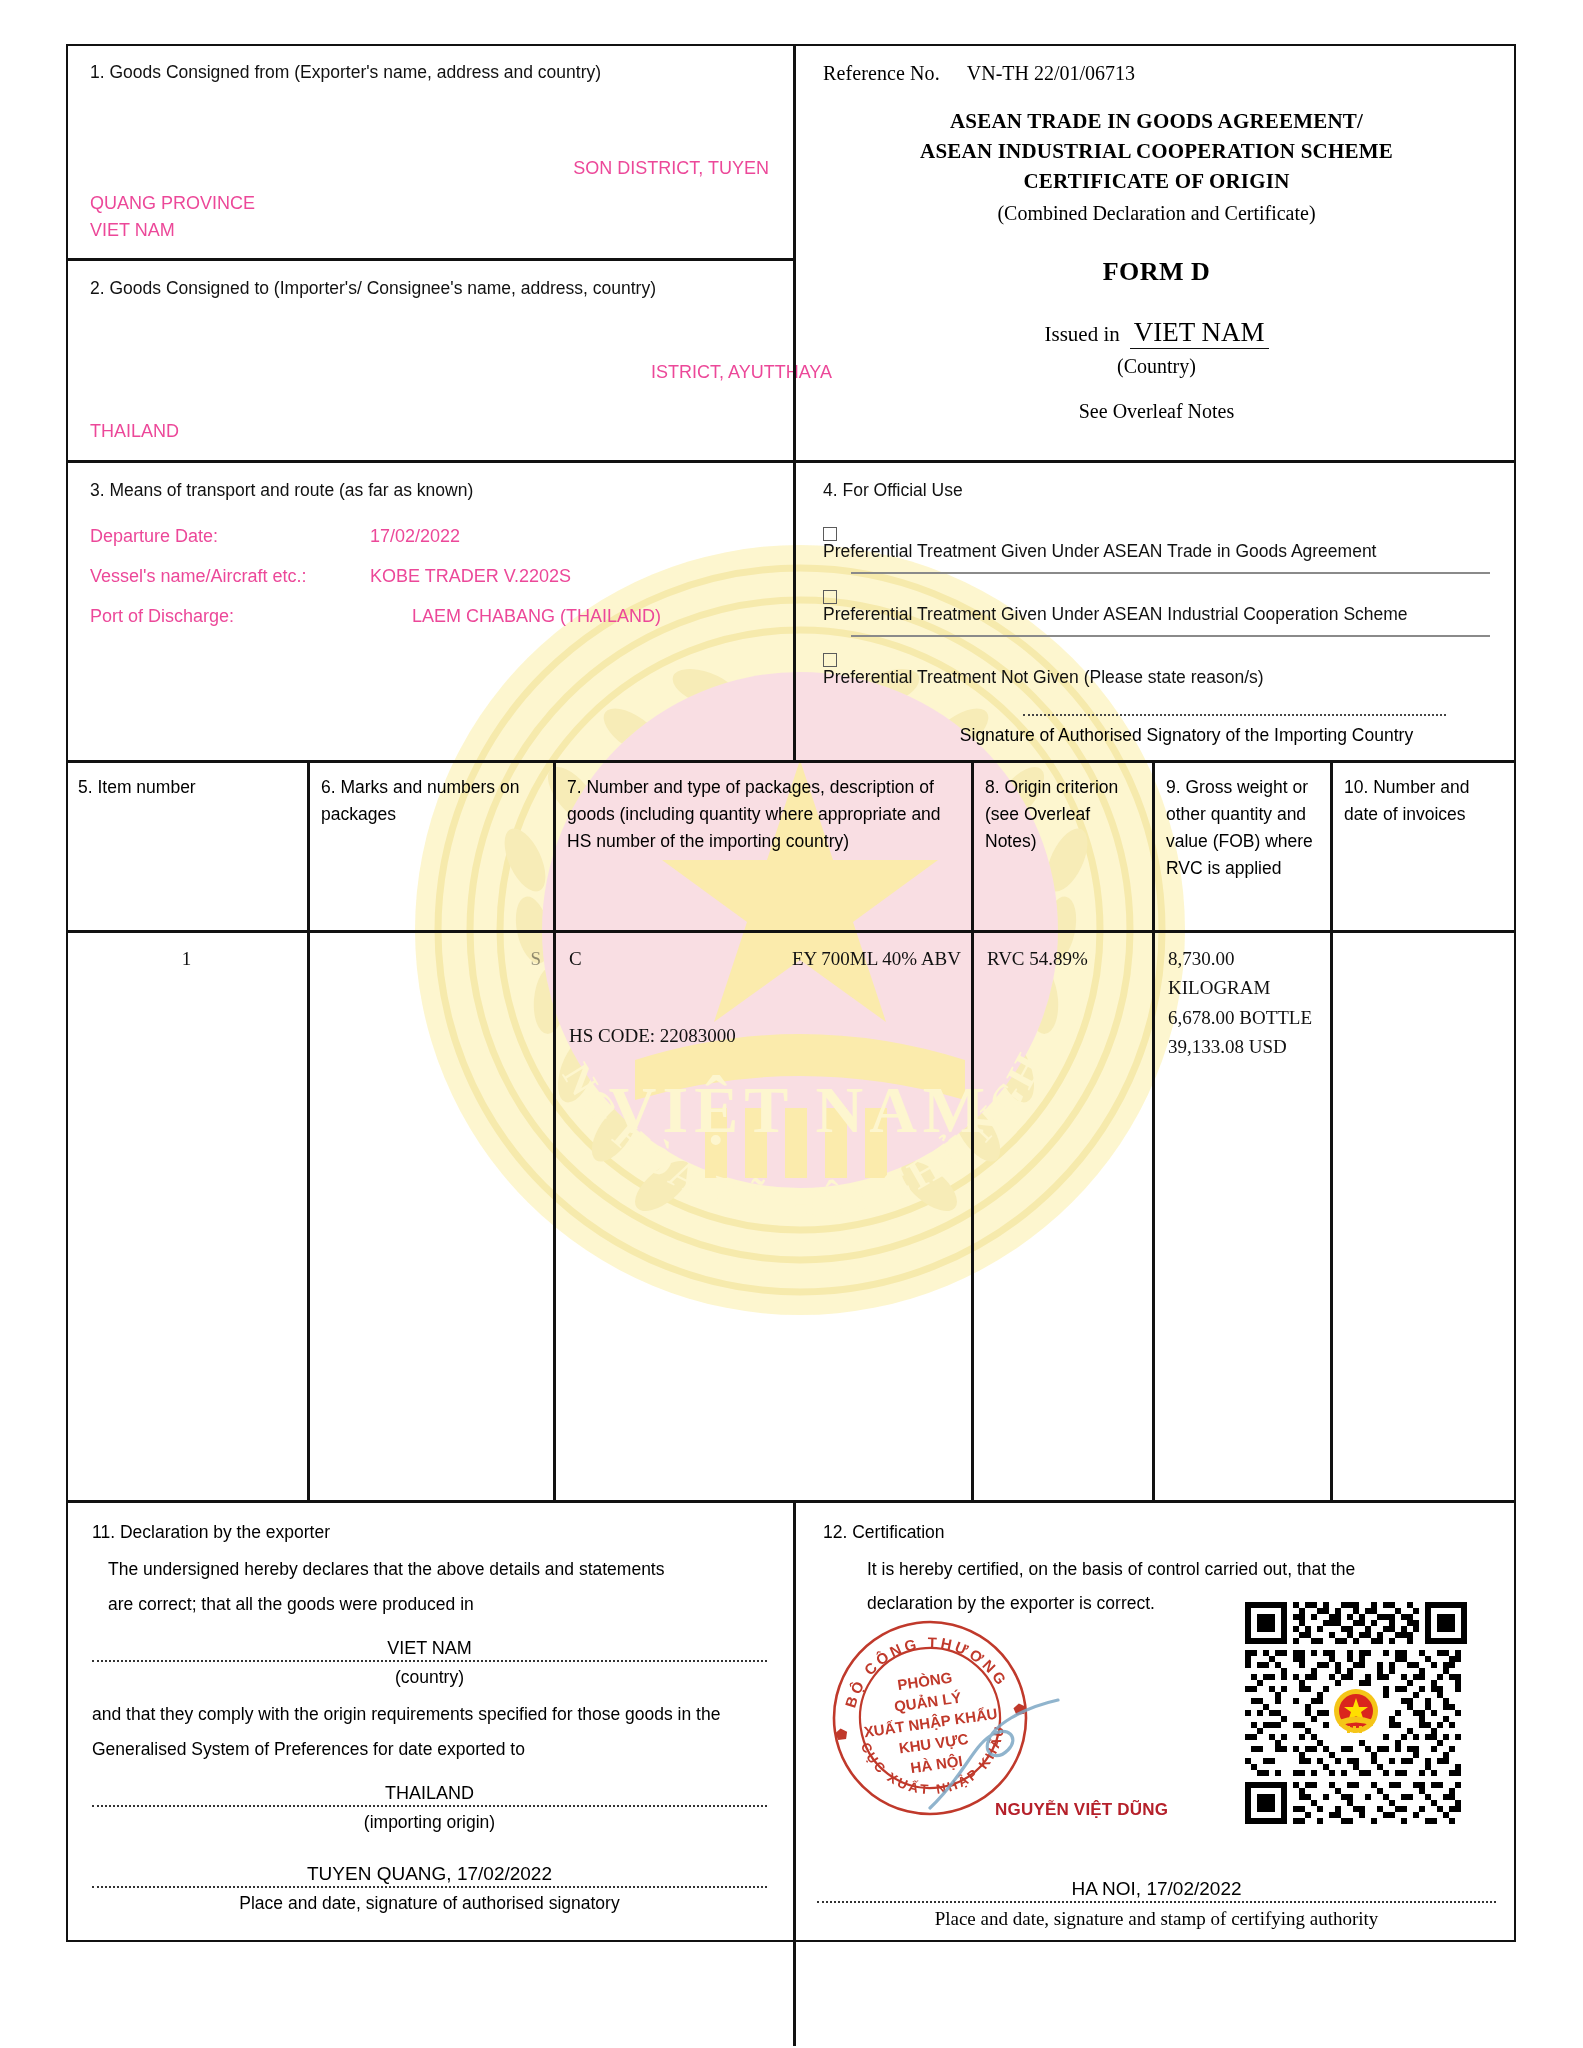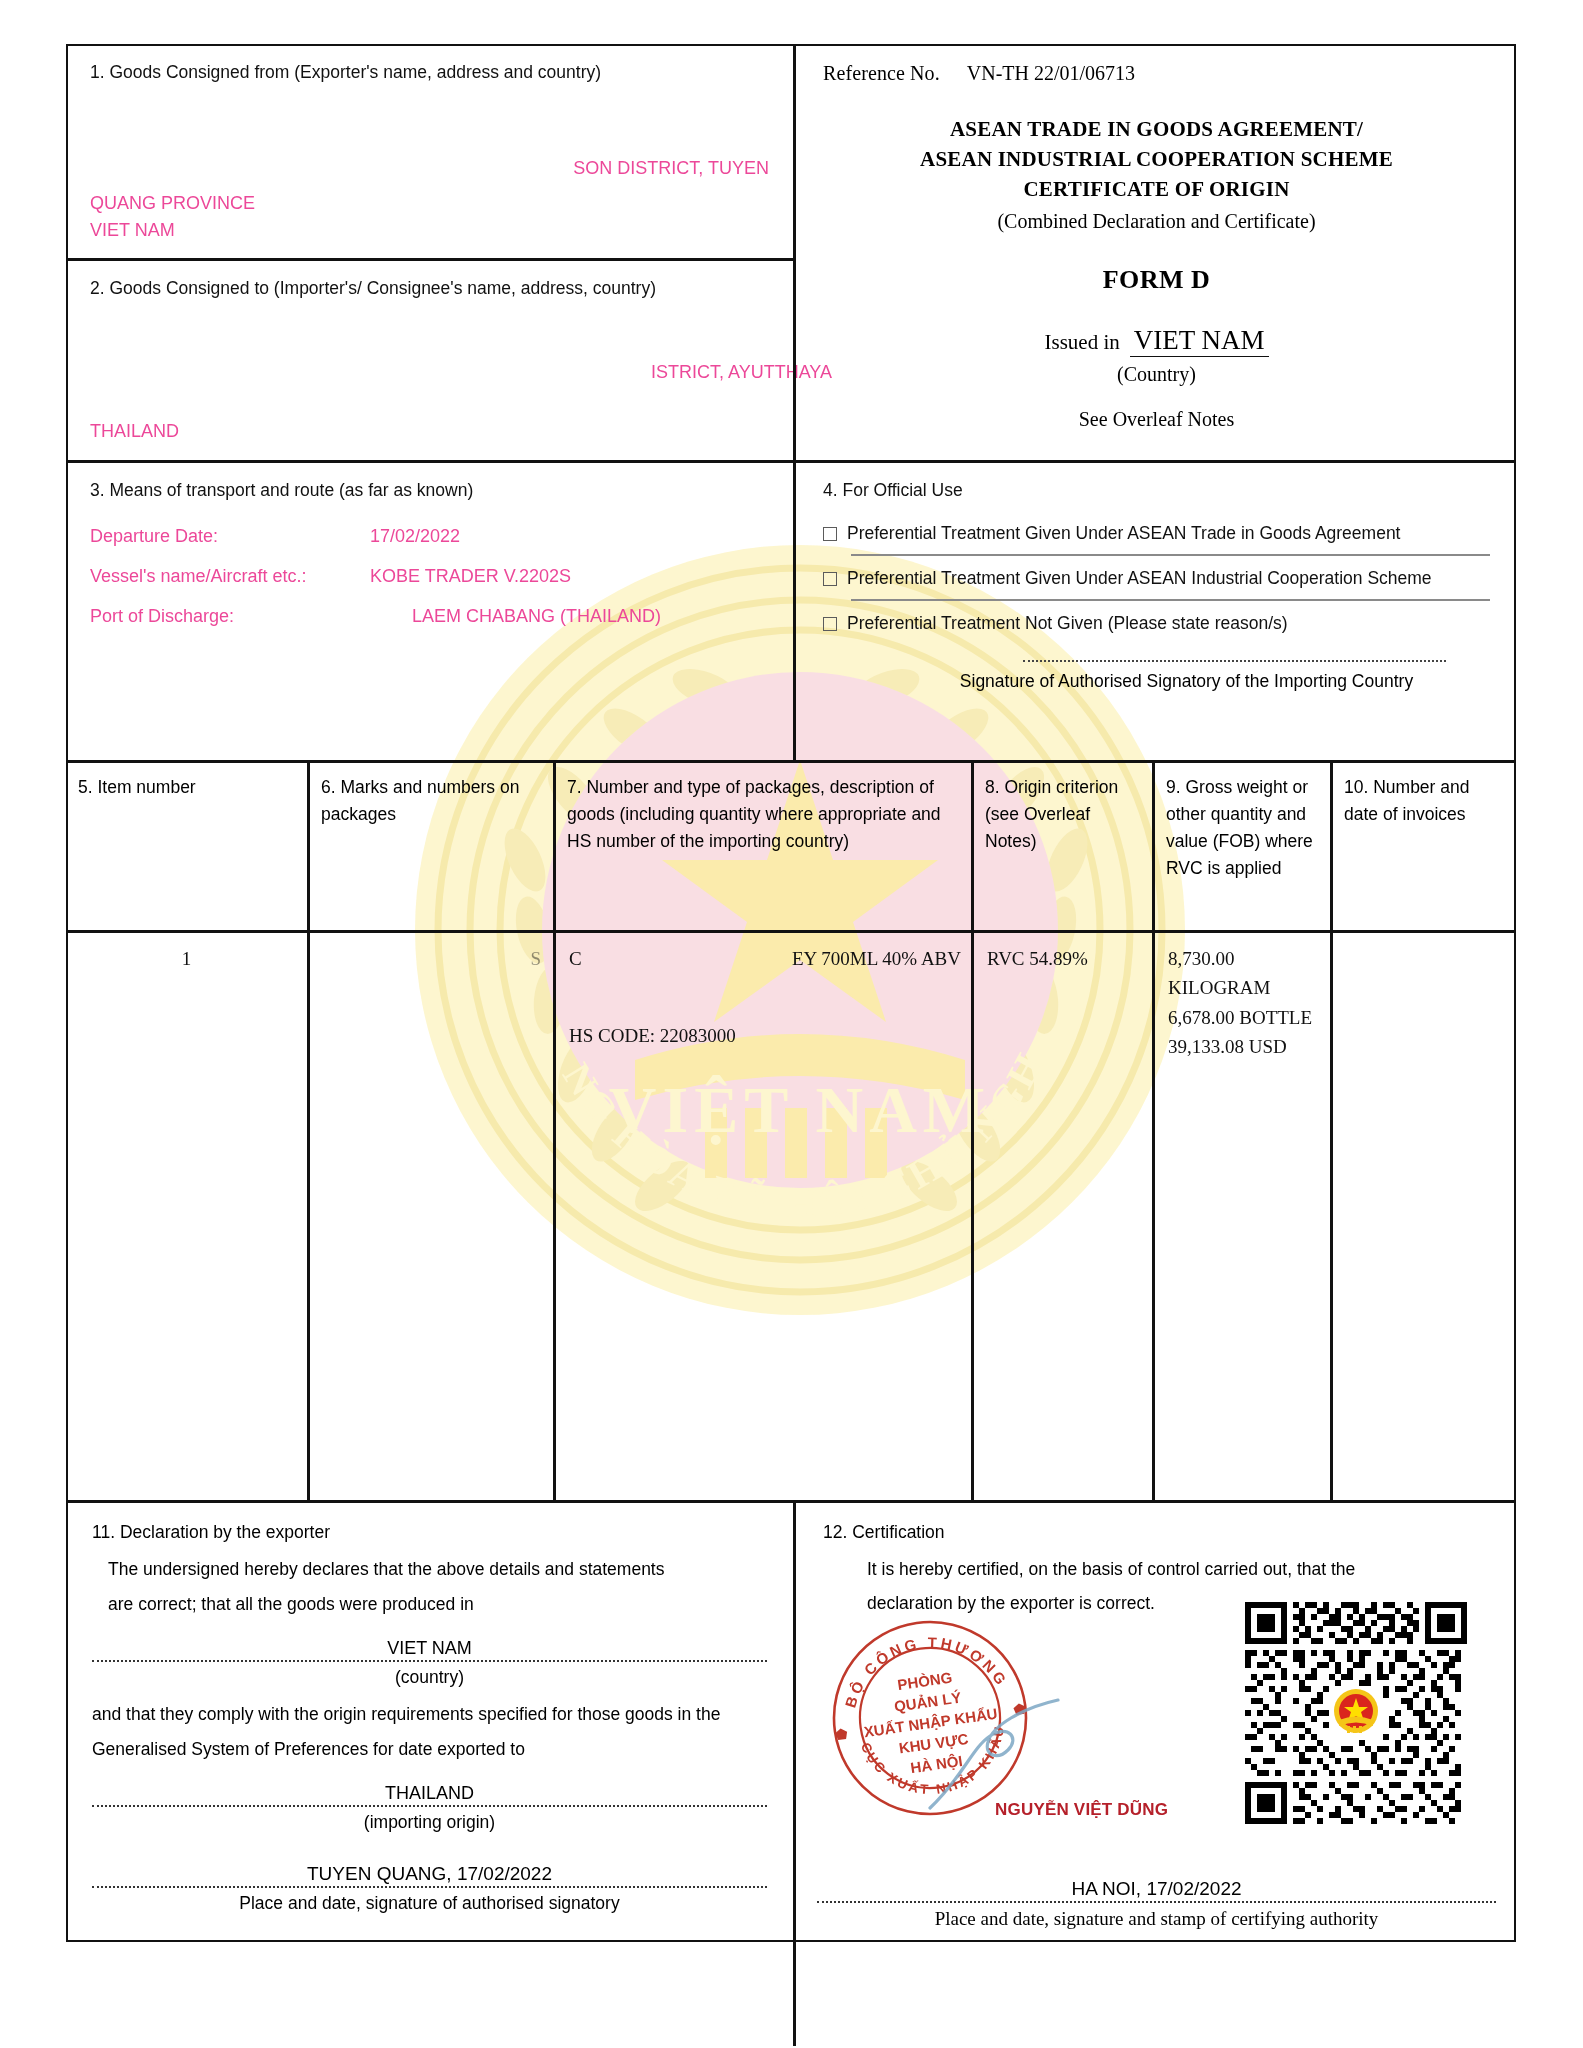--- a/index.html
+++ b/index.html
@@ -138,20 +138,21 @@
     text-align: center;
   }
 
   
   .chkrow {
     display: flex;
     align-items: flex-start;
     font-size: 17.5px;
     color: #111;
     margin-bottom: 0;
+    flex-direction: column;
   }
   .chkbox {
     width: 12px; height: 12px;
     border: 1.4px solid #5b5b5b;
     margin-right: 10px;
     margin-top: 4px;
     flex: 0 0 auto;
     background: transparent;
   }
   .rule-gray {
@@ -358,21 +359,21 @@
       </div>
     </div>
   </div>
 
   <div class="cell" style="left:797px; top:44px; width:719px; height:416px; padding:18px 26px 0 26px;">
     <div class="refno">
       <span class="rlabel">Reference No.</span>
       <span class="rval">VN-TH 22/01/06713</span>
     </div>
 
-    <div class="bigtitle" style="margin-top:30px;">ASEAN TRADE IN GOODS AGREEMENT/</div>
+    <div class="bigtitle" style="margin-top:22px;">ASEAN TRADE IN GOODS AGREEMENT/</div>
     <div class="bigtitle">ASEAN INDUSTRIAL COOPERATION SCHEME</div>
     <div class="bigtitle">CERTIFICATE OF ORIGIN</div>
     <div class="subtitle" style="margin-top:6px;">(Combined Declaration and Certificate)</div>
 
     <div class="formd" style="margin-top:32px;">FORM D</div>
 
     <div class="issued" style="margin-top:30px;">
       <span>Issued in</span><span class="country">VIET NAM</span>
     </div>
     <div class="country-sub" style="margin-top:7px;">(Country)</div>

